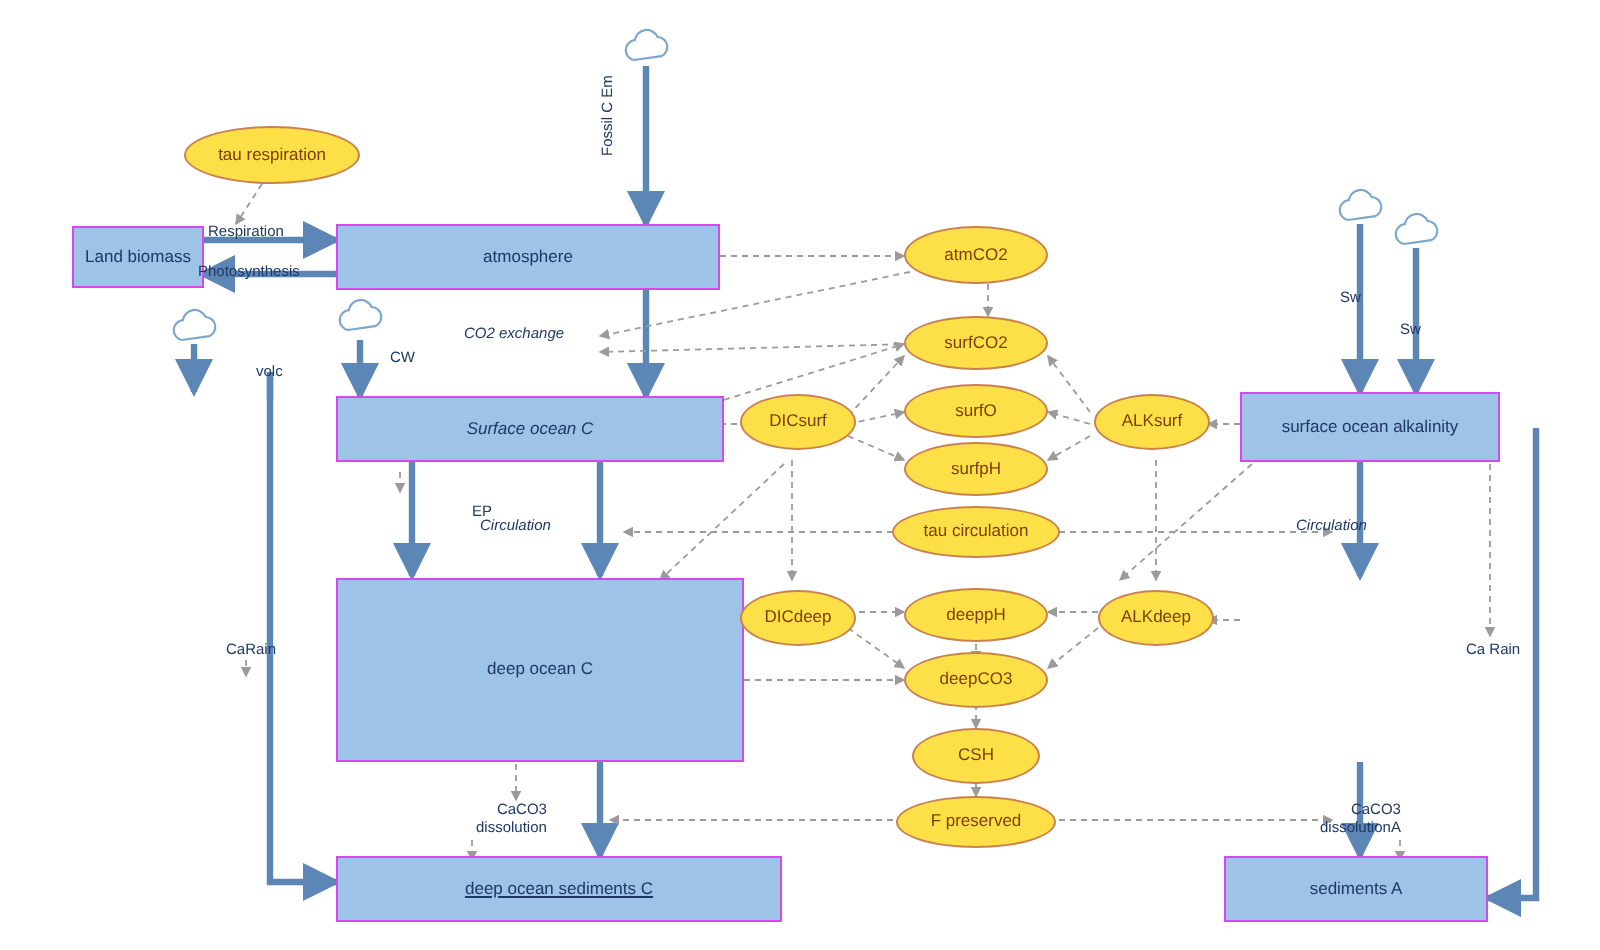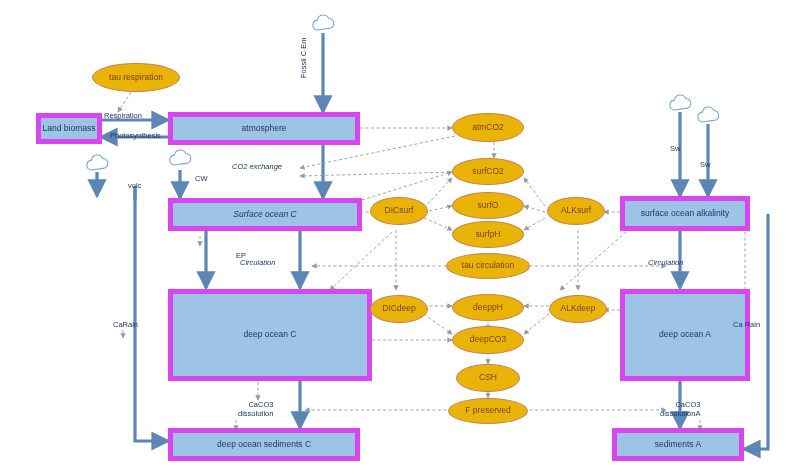--- a/index.html
+++ b/index.html
@@ -18,24 +18,24 @@
     box-sizing:border-box;
     display:flex; align-items:center; justify-content:center;
     text-align:center;
     color:#1f3864;
     font-size:8.5px;
     line-height:1.15;
     white-space:pre-line;
   }
   .box {
     background:#9dc3e6;
-    border:5px solid #d946ef;
+    border:1px solid #d946ef;
   }
   .ell {
-    background:#eab308;
+    background:#fde047;
     border:1px solid #c9824f;
     border-radius:50%;
     color:#7b3f00;
   }
   .lbl {
     position:absolute;
     font-size:7.5px;
     color:#1f3864;
     white-space:nowrap;
   }
@@ -197,25 +197,22 @@
   </div>
 
   <div class="node box" style="left:620px;top:196px;width:130px;height:35px;">
     <span>surface ocean alkalinity</span>
   </div>
 
   <div class="node box" style="left:168px;top:289px;width:204px;height:92px;">
     <span>deep ocean C</span>
   </div>
 
-  <div class="node box" style="left:620px;top:289px;width:130px;height:92px;">
-    <span>deep ocean A</span>
-  </div>
-
-  <div class="node box" style="left:168px;top:428px;width:192px;height:33px;">
+
+  <div class="node box" style="left:168px;top:428px;width:223px;height:33px;text-decoration:underline;">
     <span>deep ocean sediments C</span>
   </div>
 
   <div class="node box" style="left:612px;top:428px;width:132px;height:33px;">
     <span>sediments A</span>
   </div>
 
   <div class="node ell" style="left:92px;top:63px;width:88px;height:29px;">
     <span>tau respiration</span>
   </div>
@@ -269,21 +266,21 @@
   </div>
 
   <div class="node ell" style="left:448px;top:398px;width:80px;height:26px;">
     <span>F preserved</span>
   </div>
 
   <div class="lbl" style="left:299px;top:78px;transform:rotate(-90deg);transform-origin:left top;">Fossil C Em</div>
 
   <div class="lbl" style="left:104px;top:111px;">Respiration</div>
 
-  <div class="lbl" style="left:99px;top:131px;margin-left:11px;">Photosynthesis</div>
+  <div class="lbl" style="left:99px;top:131px;">Photosynthesis</div>
 
   <div class="lbl ital" style="left:232px;top:162px;">CO2 exchange</div>
 
   <div class="lbl" style="left:128px;top:181px;">volc</div>
 
   <div class="lbl" style="left:195px;top:174px;">CW</div>
 
   <div class="lbl" style="left:670px;top:144px;">Sw</div>
 
   <div class="lbl" style="left:700px;top:160px;">Sw</div>

